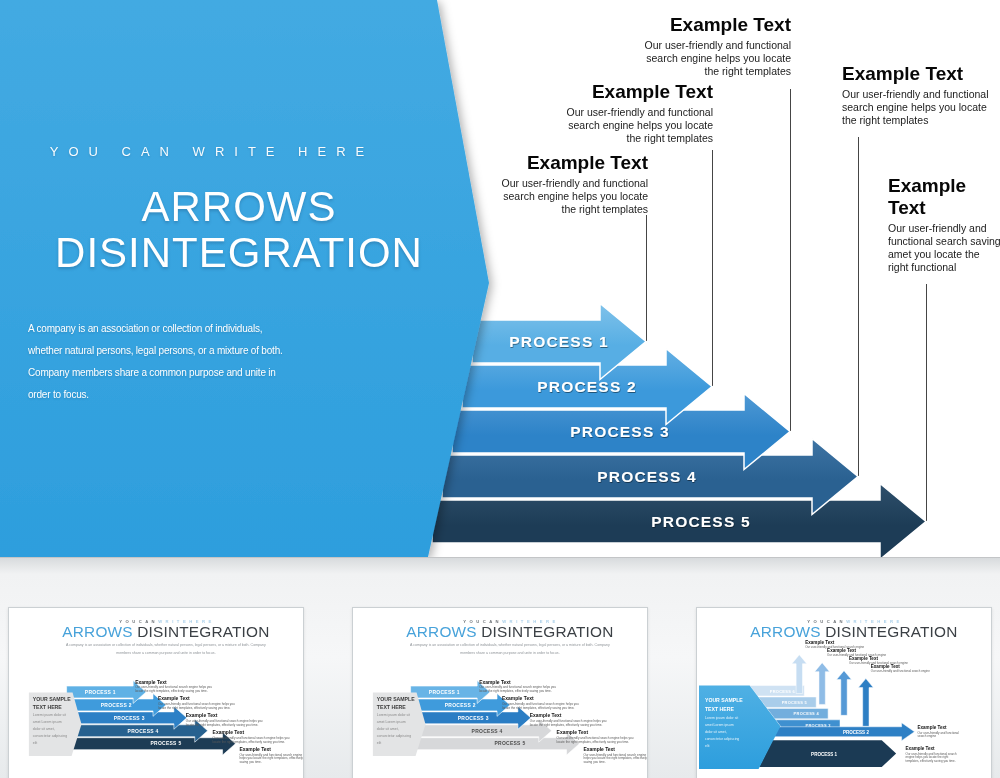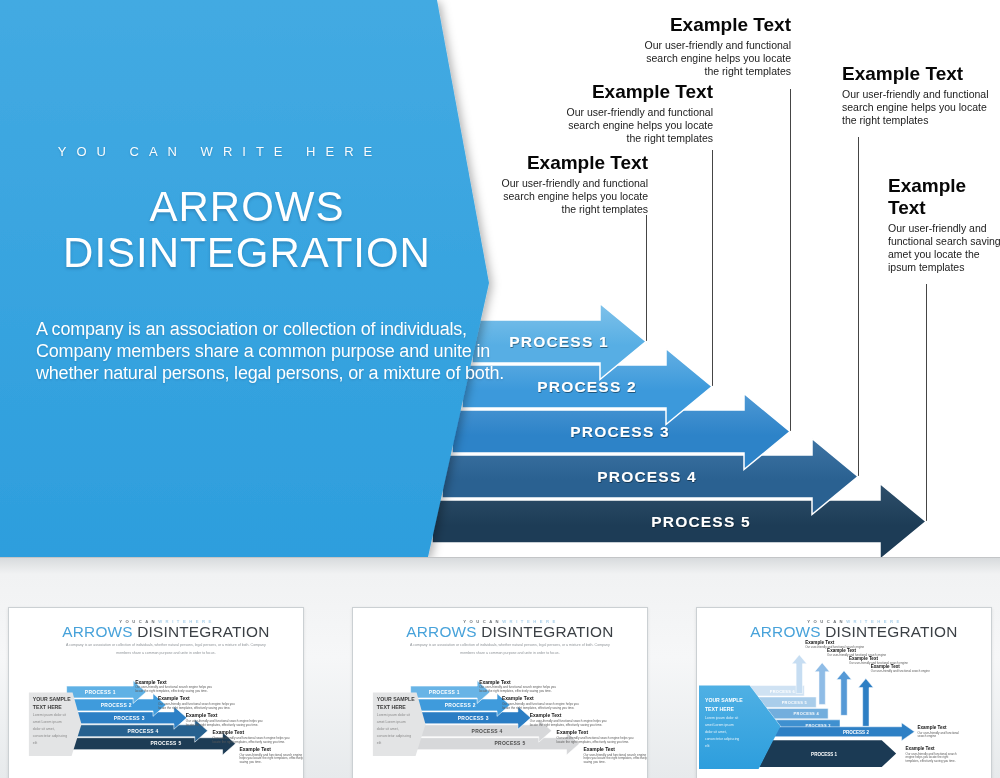--- a/index.html
+++ b/index.html
@@ -2,26 +2,26 @@
 <html><head>
 <meta charset="utf-8">
 <style>
   html,body{margin:0;padding:0;background:#ffffff;}
   *{box-sizing:border-box;}
   #canvas{position:relative;width:1000px;height:778px;overflow:hidden;background:#ffffff;
           font-family:"Liberation Sans",sans-serif;}
   
   #main-slide{position:absolute;left:0;top:0;width:1000px;height:557px;background:#fff;}
   #shape-layer{position:absolute;left:0;top:0;}
-  .panel-text{position:absolute;z-index:5;color:#fff;margin-left:8px;}
+  .panel-text{position:absolute;z-index:5;color:#fff;}
   .kicker{left:0;top:144px;width:424px;text-align:center;font-size:13px;letter-spacing:10px;
           color:rgba(255,255,255,.97);text-shadow:0 1px 2px rgba(30,70,110,.25);white-space:nowrap;}
   .ttl{left:0;top:184px;width:478px;text-align:center;font-size:42px;line-height:46px;
        letter-spacing:1px;font-weight:400;text-shadow:0 2px 3px rgba(25,70,110,.30);}
-  .para{left:28px;top:318px;width:404px;text-align:left;font-size:18px;line-height:22px;
+  .para{left:28px;top:318px;width:404px;text-align:left;font-size:10px;line-height:22px;
         letter-spacing:-0.2px;text-shadow:0 1px 2px rgba(25,70,110,.25);}
   .para div{white-space:nowrap;}
   
   .xblock{position:absolute;z-index:4;}
   .xblock .xh{font-size:19px;font-weight:bold;color:#070707;line-height:22px;margin:0 0 3px 0;}
   .xblock .bl{font-size:10.5px;line-height:13px;color:#1b1b1b;white-space:nowrap;}
   .b1{top:152px;right:352px;width:180px;text-align:right;}
   .b2{top:81px; right:287px;width:180px;text-align:right;}
   .b3{top:14px; right:209px;width:180px;text-align:right;}
   .b4{top:63px; left:842px;width:152px;text-align:left;}
@@ -100,22 +100,23 @@
       <polygon fill="url(#gp)" filter="url(#psh)" points="0,0 437,0 489,283 428,557 0,557"></polygon>
     </svg>
 
     <div class="panel-text kicker">YOU CAN WRITE HERE</div>
     <div class="panel-text ttl">
       <div>ARROWS</div>
       <div>DISINTEGRATION</div>
     </div>
     <div class="panel-text para">
       <div>A company is an association or collection of individuals,</div>
+      <div>whether natural persons, legal persons, or a mixture of both.</div>
       <div>Company members share a common purpose and unite in</div>
-      <div>whether natural persons, legal persons, or a mixture of both.</div>
+      <div>order to focus.</div>
     </div>
 
     <div class="xblock b1">
       <div class="xh">Example Text</div>
       <div class="bl">Our user-friendly and functional</div>
       <div class="bl">search engine helps you locate</div>
       <div class="bl">the right templates</div>
     </div>
     <div class="xblock b2">
       <div class="xh">Example Text</div>
@@ -133,21 +134,21 @@
       <div class="xh">Example Text</div>
       <div class="bl">Our user-friendly and functional</div>
       <div class="bl">search engine helps you locate</div>
       <div class="bl">the right templates</div>
     </div>
     <div class="xblock b5">
       <div class="xh">Example Text</div>
       <div class="bl">Our user-friendly and</div>
       <div class="bl">functional search saving</div>
       <div class="bl">amet you locate the</div>
-      <div class="bl">ipsum templates</div>
+      <div class="bl">right functional</div>
     </div>
   </div>
 
   <div id="strip">
     <div class="thumb" id="thumb-0">
       <svg id="thumb-svg-0" viewBox="0 0 296 174" font-family="Liberation Sans,sans-serif">
           <text x="158" y="15" text-anchor="middle" font-size="4.2" letter-spacing="1.2" font-weight="bold"><tspan fill="#6d7277">Y O U   C A N</tspan><tspan fill="#a9cfe9">  W R I T E   H E R E</tspan></text>
           <text x="158" y="29" text-anchor="middle" font-size="15.5" letter-spacing="0.2"><tspan fill="#47a2da">ARROWS</tspan><tspan fill="#3b4045"> DISINTEGRATION</tspan></text>
           <text x="158" y="38.5" text-anchor="middle" font-size="3.6" fill="#8f9499">A company is an association or collection of individuals, whether natural persons, legal persons, or a mixture of both. Company</text>
           <text x="158" y="46" text-anchor="middle" font-size="3.6" fill="#8f9499">members share a common purpose and unite in order to focus.</text>

